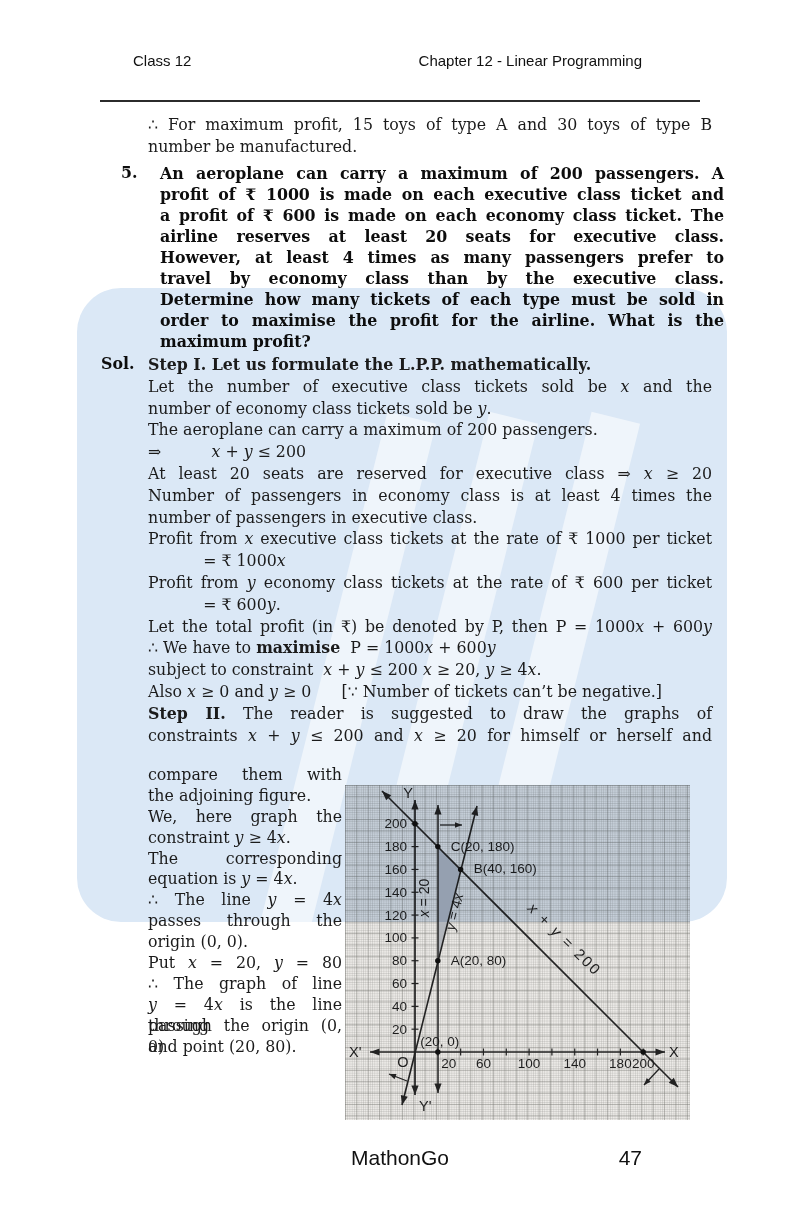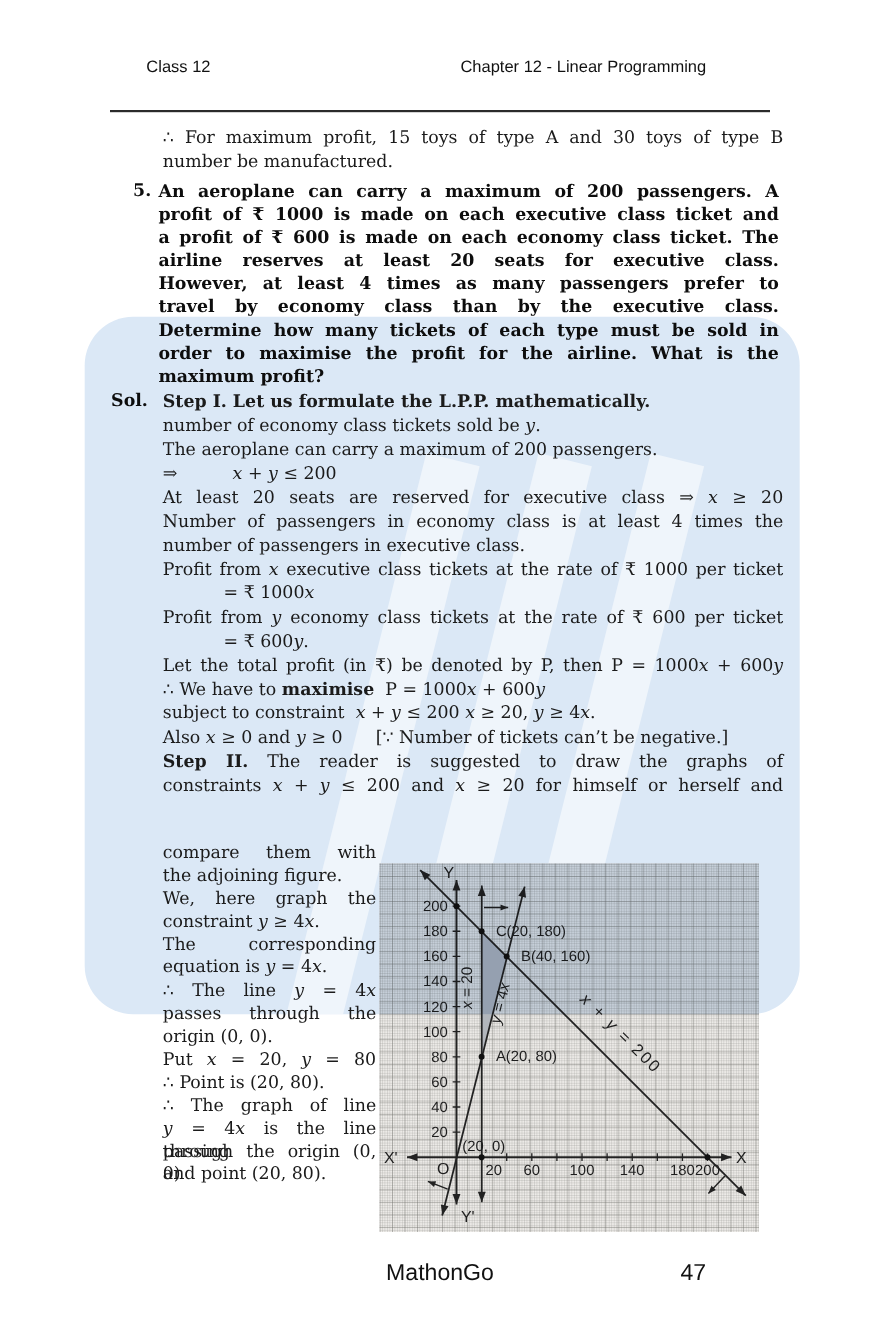--- a/index.html
+++ b/index.html
@@ -53,35 +53,36 @@
   <div class="hdr" style="left:133px">Class 12</div>
   <div class="hdr" style="right:138px">Chapter 12 - Linear Programming</div>
   <div class="rule"></div>
 
   <div class="tb" style="left:148px;top:114px;width:564px">
       <div class="tl j">∴   For maximum profit, 15 toys of type A and 30 toys of type B</div>
       <div class="tl">number be manufactured.</div>
     </div>
 
   <div class="lab" style="left:121px;top:163px">5.</div>
-  <div class="tb boldblock" style="left:144px;top:163px;width:564px">
+  <div class="tb boldblock" style="left:160px;top:163px;width:564px">
       <div class="tl j">An aeroplane can carry a maximum of 200 passengers. A</div>
       <div class="tl j">profit of ₹ 1000 is made on each executive class ticket and</div>
       <div class="tl j">a profit of ₹ 600 is made on each economy class ticket. The</div>
       <div class="tl j">airline reserves at least 20 seats for executive class.</div>
       <div class="tl j">However, at least 4 times as many passengers prefer to</div>
       <div class="tl j">travel by economy class than by the executive class.</div>
       <div class="tl j">Determine how many tickets of each type must be sold in</div>
       <div class="tl j">order to maximise the profit for the airline. What is the</div>
       <div class="tl">maximum profit?</div>
     </div>
 
   <div class="lab" style="left:101px;top:354px">Sol.</div>
   <div class="tb solblock" style="left:148px;top:354px;width:564px">
       <div class="tl"><b>Step I. Let us formulate the L.P.P. mathematically.</b></div>
+      <div class="tl j">Let the number of executive class tickets sold be <i>x</i> and the</div>
       <div class="tl">number of economy class tickets sold be <i>y</i>.</div>
       <div class="tl">The aeroplane can carry a maximum of 200 passengers.</div>
       <div class="tl">⇒          <i>x</i> + <i>y</i> ≤ 200</div>
       <div class="tl j">At least 20 seats are reserved for executive class ⇒ <i>x</i> ≥ 20</div>
       <div class="tl j">Number of passengers in economy class is at least 4 times the</div>
       <div class="tl">number of passengers in executive class.</div>
       <div class="tl j">Profit from <i>x</i> executive class tickets at the rate of ₹ 1000 per ticket</div>
       <div class="tl">           = ₹ 1000<i>x</i></div>
       <div class="tl j">Profit from <i>y</i> economy class tickets at the rate of ₹ 600 per ticket</div>
       <div class="tl">           = ₹ 600<i>y</i>.</div>
@@ -97,21 +98,20 @@
       <div class="tl j">compare them with</div>
       <div class="tl">the adjoining figure.</div>
       <div class="tl j">We, here graph the</div>
       <div class="tl">constraint <i>y</i> ≥ 4<i>x</i>.</div>
       <div class="tl j">The corresponding</div>
       <div class="tl">equation is <i>y</i> = 4<i>x</i>.</div>
       <div class="tl j">∴ The line <i>y</i> = 4<i>x</i></div>
       <div class="tl j">passes through the</div>
       <div class="tl">origin (0, 0).</div>
       <div class="tl j">Put <i>x</i> = 20, <i>y</i> = 80</div>
-      <div class="tl">∴ Point is (20, 80).</div>
       <div class="tl j">∴ The graph of line</div>
       <div class="tl j"><i>y</i> = 4<i>x</i> is the line passing</div>
       <div class="tl j">through the origin (0, 0)</div>
       <div class="tl">and point (20, 80).</div>
     </div>
 
   <div class="figwrap">
     <svg id="fig-svg" class="figsvg" width="345" height="335" viewBox="0 0 345 335">
         <polygon points="92.82,175.72 115.64,84.44 92.82,61.620000000000005" fill="#b2b6bc"></polygon>
         <line x1="25" y1="267" x2="320" y2="267" stroke="#222" stroke-width="1.7"></line>

